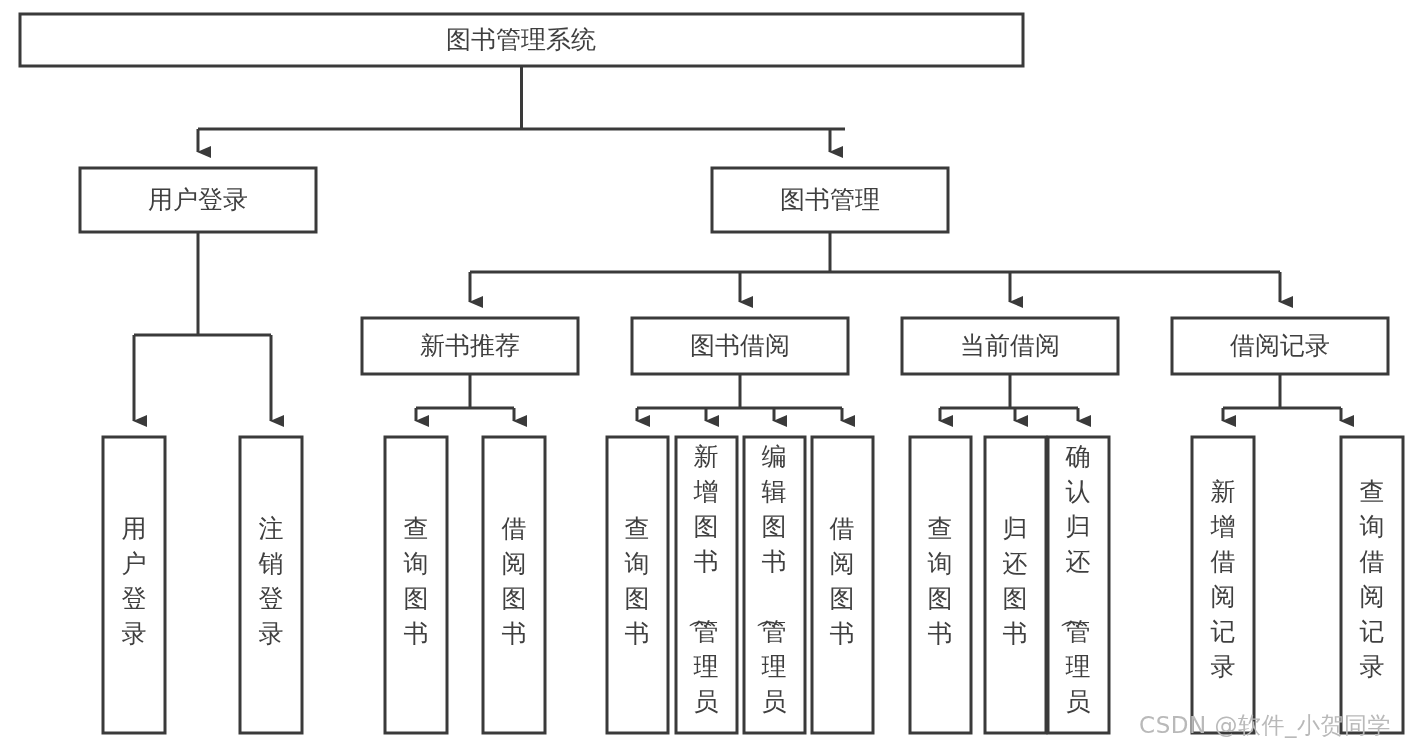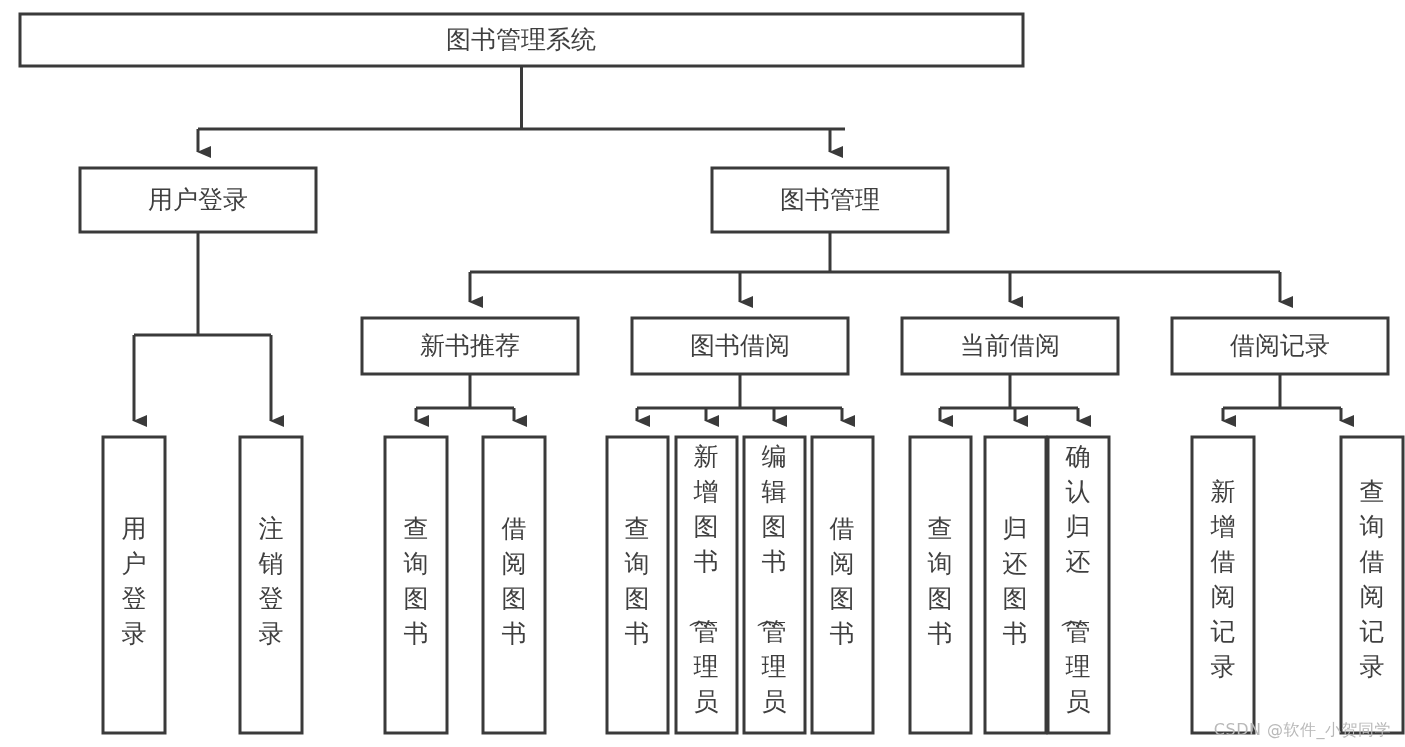--- a/index.html
+++ b/index.html
@@ -44,21 +44,21 @@
   }
   .arrow-head {
     fill: #3a3a3a;
     stroke: none;
   }
   .watermark {
     position: absolute;
     right: 14px;
     bottom: 6px;
     font-family: "DejaVu Sans", "Liberation Sans", sans-serif;
-    font-size: 16px;
+    font-size: 23px;
     color: #b9b9b9;
     letter-spacing: 0.5px;
     white-space: nowrap;
     pointer-events: none;
   }
 </style>
 </head>
 <body>
 
 <svg id="diagram" viewBox="0 0 1405 747" xmlns="http://www.w3.org/2000/svg">

